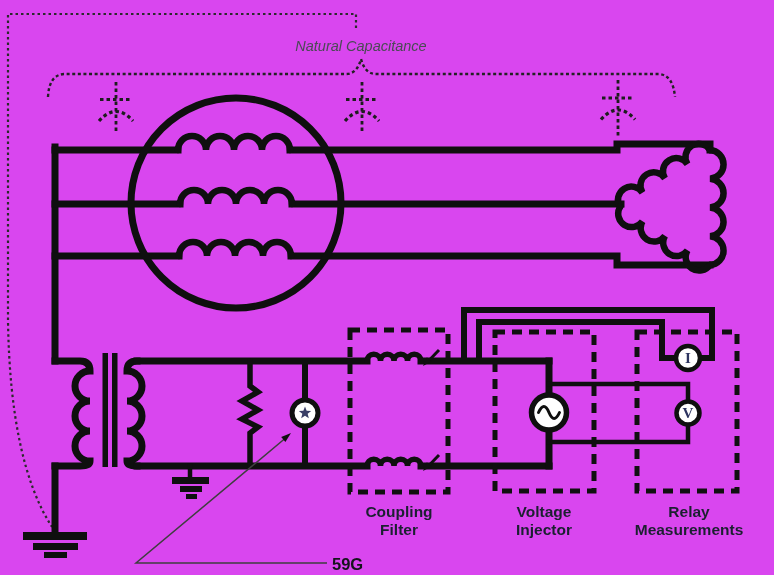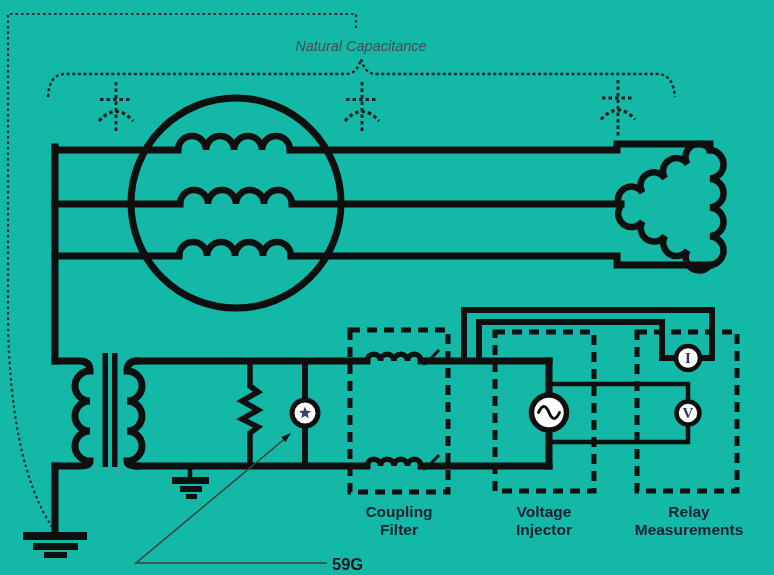--- a/index.html
+++ b/index.html
@@ -1,16 +1,16 @@
 <!DOCTYPE html>
 <html><head>
 <meta charset="utf-8">
 <style>
   html,body{margin:0;padding:0;background:#ffffff;}
-  .stage{position:relative;width:774px;height:575px;background:#14b8a6;overflow:hidden;
+  .stage{position:relative;width:774px;height:575px;background:#d946ef;overflow:hidden;
          font-family:"Liberation Sans",sans-serif;text-align:center;}
   svg{position:absolute;left:0;top:0;}
   .wire{stroke:#0f0f0f;fill:none;stroke-width:7;stroke-linecap:square;}
   .wire-med{stroke:#0f0f0f;fill:none;stroke-width:6;stroke-linecap:square;}
   .wire-thin{stroke:#0f0f0f;fill:none;stroke-width:4.5;stroke-linecap:square;}
   .coil{stroke:#0f0f0f;fill:none;stroke-width:6.5;stroke-linecap:round;}
   .coil-sm{stroke:#0f0f0f;fill:none;stroke-width:5.5;stroke-linecap:round;}
   .dashedbox{stroke:#101010;fill:none;stroke-width:5;stroke-dasharray:10 7;}
   .dotted{stroke:#2a2a2a;fill:none;stroke-width:2.2;stroke-dasharray:2.5 3;}
   .brace{stroke:#222;fill:none;stroke-width:2.4;stroke-dasharray:3 2.6;}

